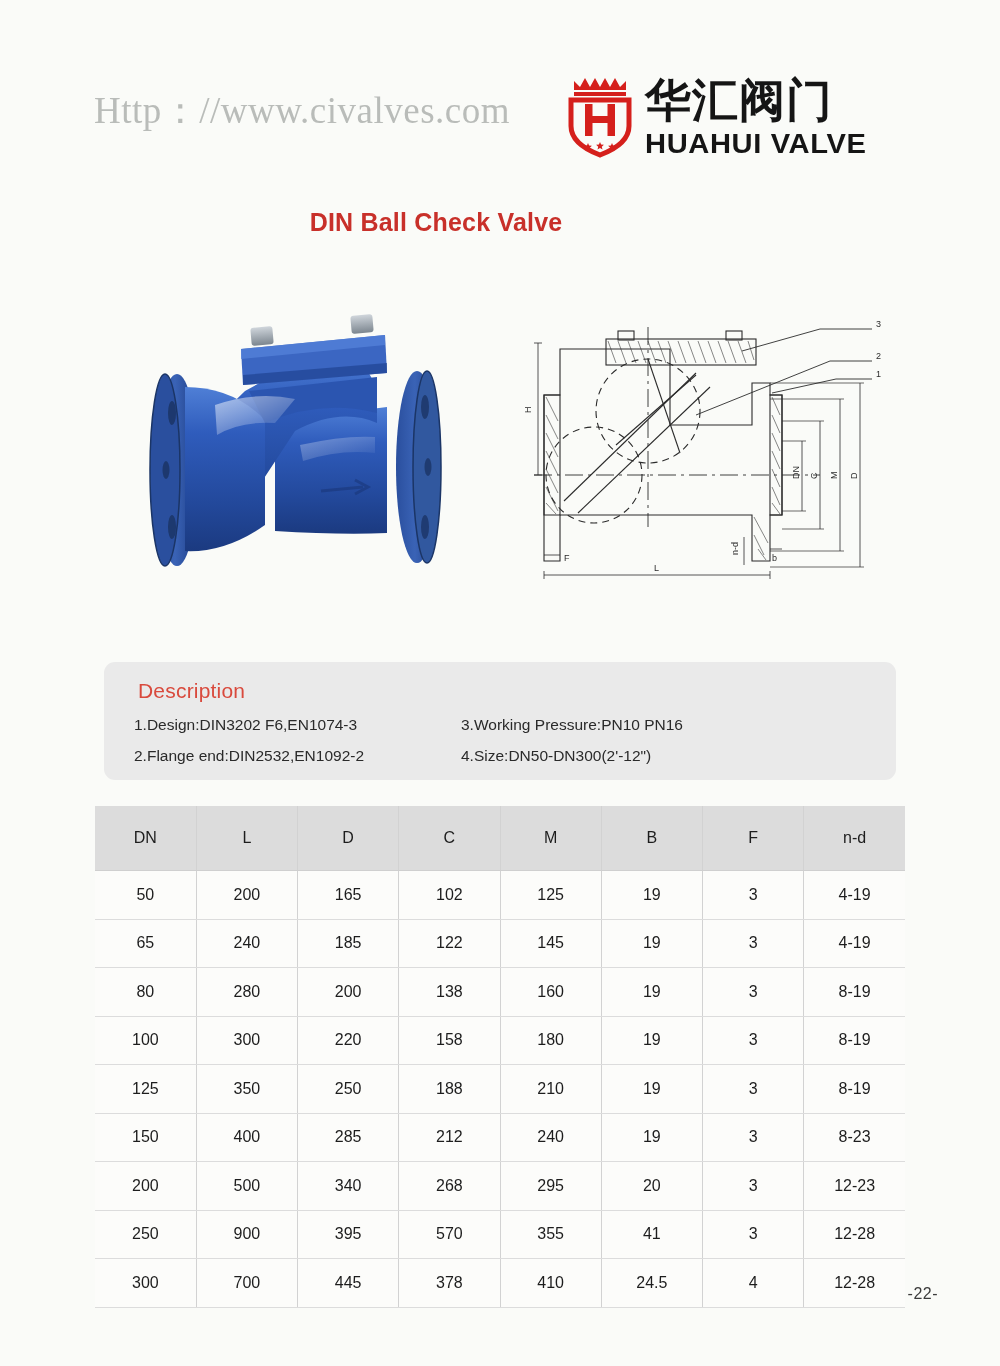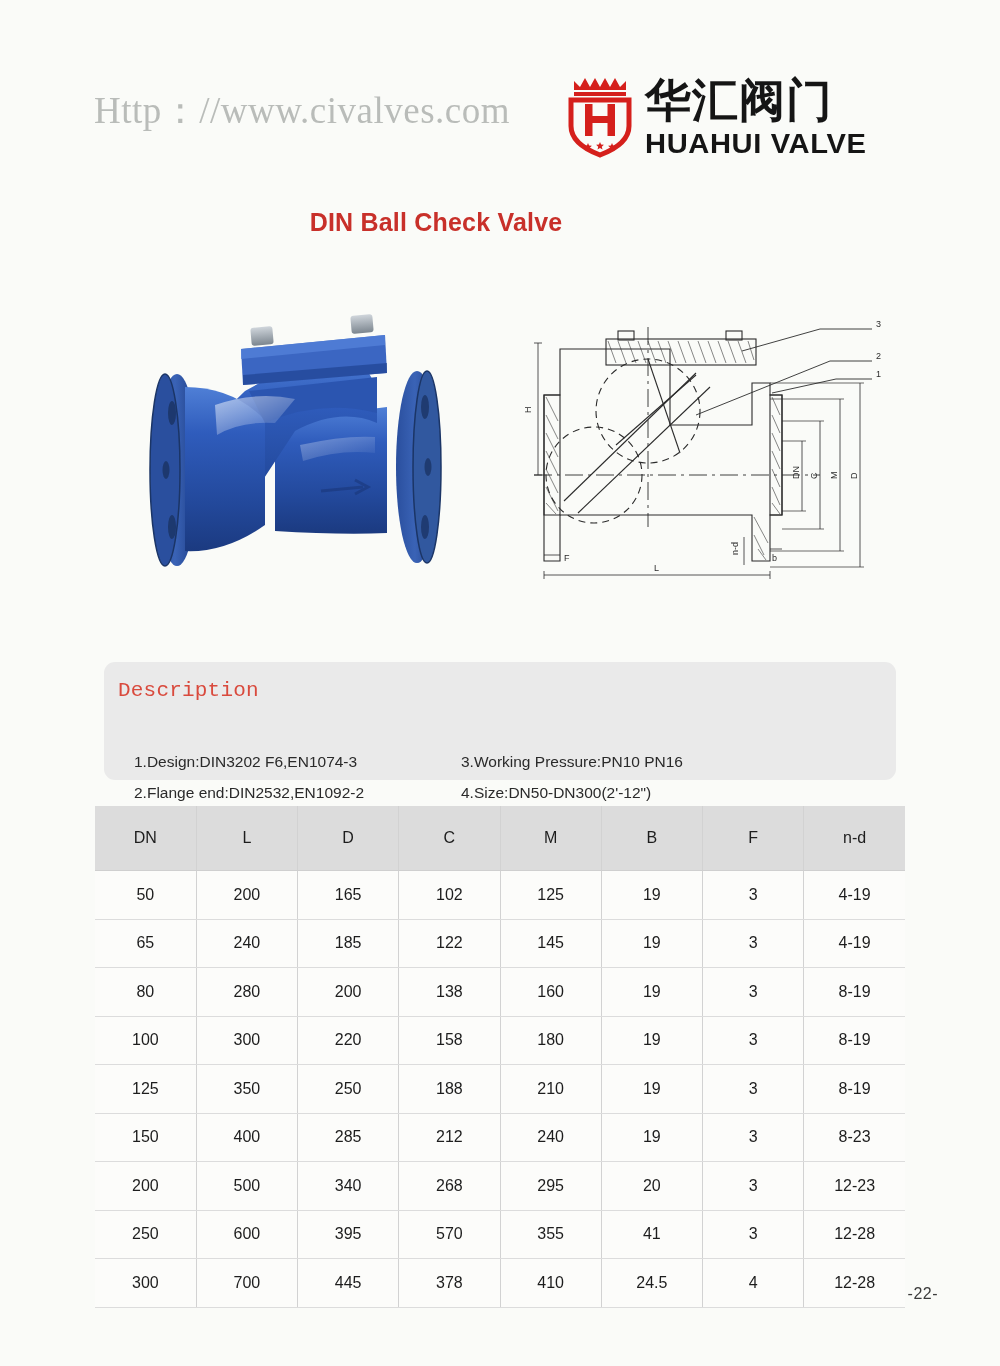--- a/index.html
+++ b/index.html
@@ -112,36 +112,34 @@
     position: absolute;
     left: 104px;
     top: 662px;
     width: 792px;
     height: 118px;
     background: #eaeaea;
     border-radius: 11px;
   }
   .description-title {
     position: absolute;
-    left: 14px;
+    left: 34px;
     top: 17px;
     font-size: 21px;
     color: #d94a3d;
     letter-spacing: 0.2px;
-    font-family: Liberation Mono, monospace;
   }
   .desc-grid {
     position: absolute;
     left: 30px;
     top: 54px;
     width: 740px;
     display: grid;
     grid-template-columns: 327px auto;
     grid-row-gap: 13px;
-    margin-top: 37px;
   }
   .desc-item {
     font-size: 15.5px;
     color: #2a2a2a;
     white-space: nowrap;
   }
 
   
   .spec-table {
     position: absolute;
@@ -471,21 +469,21 @@
       <td>500</td>
       <td>340</td>
       <td>268</td>
       <td>295</td>
       <td>20</td>
       <td>3</td>
       <td>12-23</td>
     </tr>
     <tr>
       <td>250</td>
-      <td>600</td>
+      <td>900</td>
       <td>395</td>
       <td>570</td>
       <td>355</td>
       <td>41</td>
       <td>3</td>
       <td>12-28</td>
     </tr>
     <tr>
       <td>300</td>
       <td>700</td>

